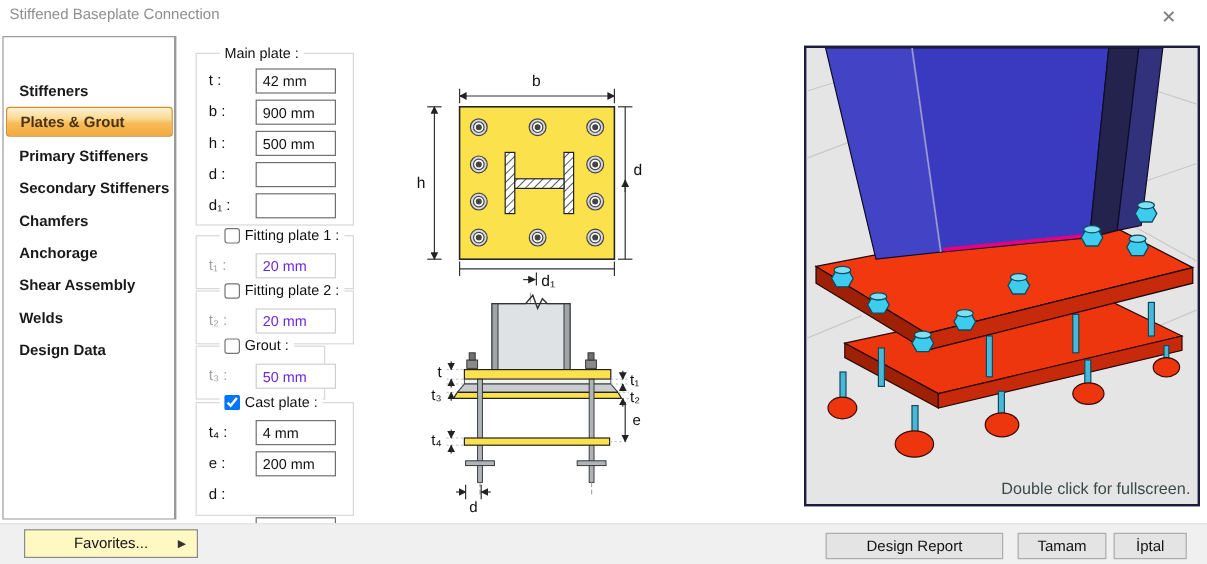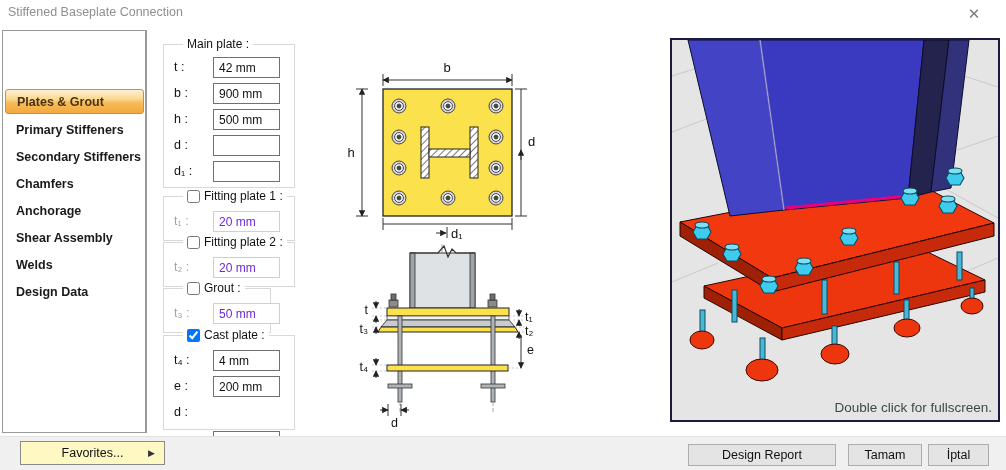--- a/index.html
+++ b/index.html
@@ -49,20 +49,21 @@
 </style>
 </head>
 <body>
 
 <div id="app">
 
   <div class="win-title">Stiffened Baseplate Connection</div>
   <div class="win-close">✕</div>
 
   <div class="sidebar">
+    <div class="side-item" style="top:32px">Stiffeners</div>
     <div class="side-item sel" style="top:58px">Plates &amp; Grout</div>
     <div class="side-item" style="top:86px">Primary Stiffeners</div>
     <div class="side-item" style="top:140px">Chamfers</div>
     <div class="side-item" style="top:113px">Secondary Stiffeners</div>
     <div class="side-item" style="top:167px">Anchorage</div>
     <div class="side-item" style="top:194px">Shear Assembly</div>
     <div class="side-item" style="top:221px">Welds</div>
     <div class="side-item" style="top:248px">Design Data</div>
   </div>
 

